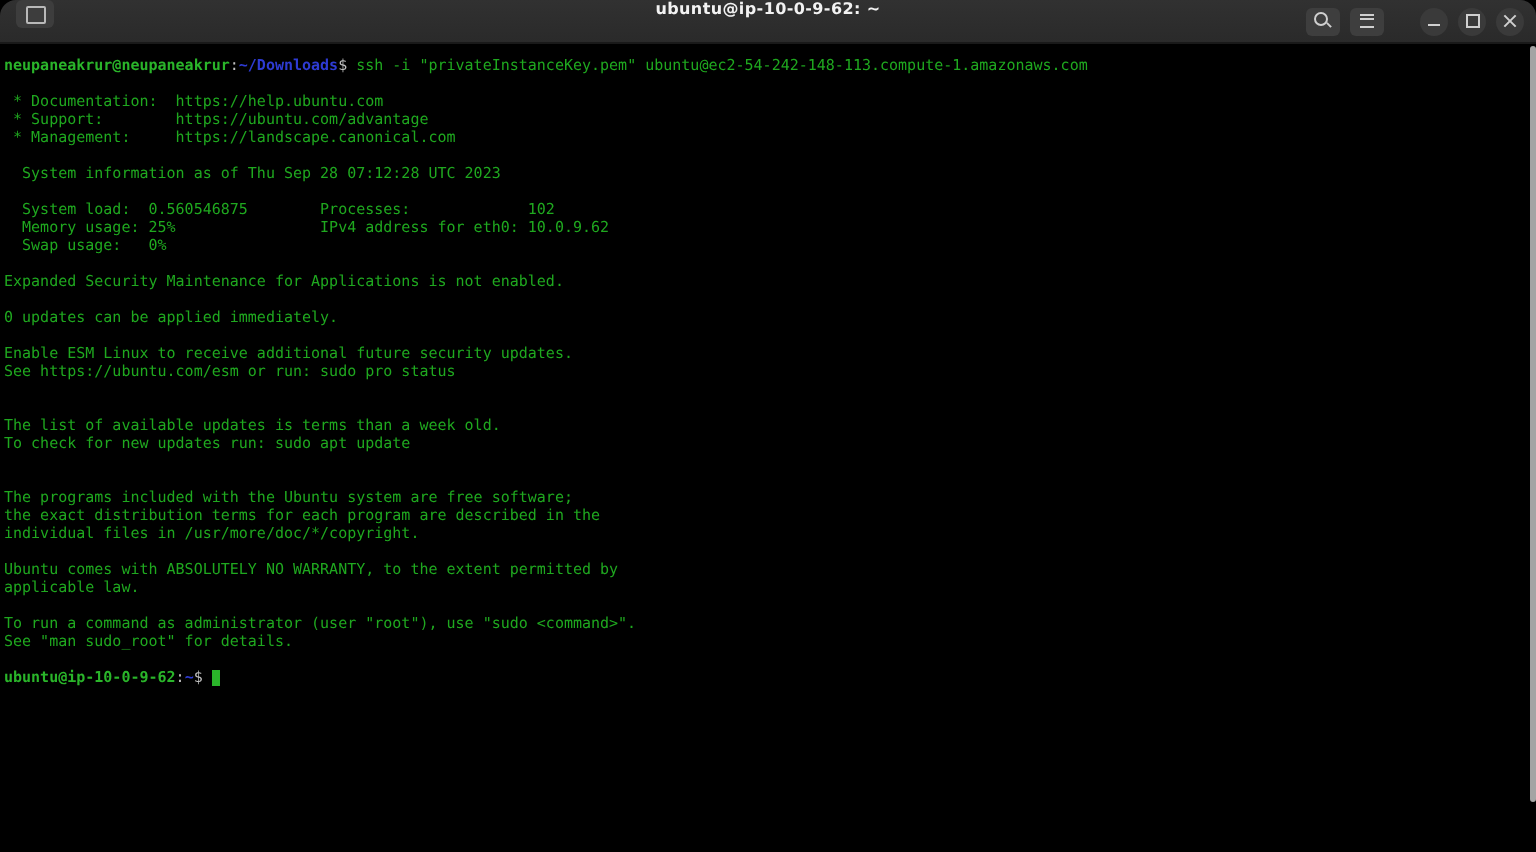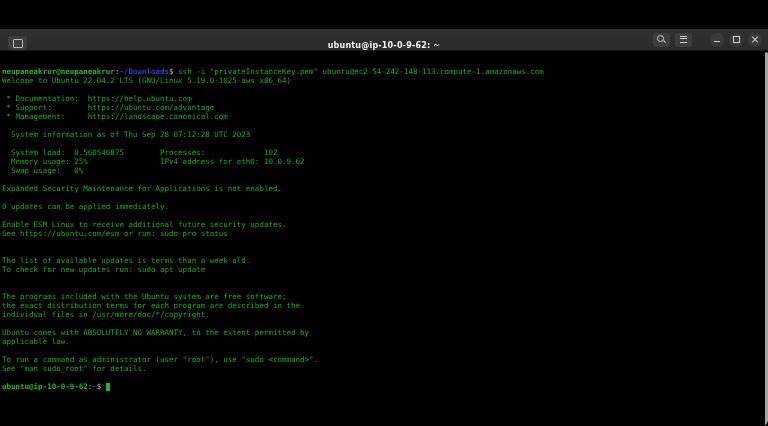--- a/index.html
+++ b/index.html
@@ -19,22 +19,21 @@
     border-radius: 8px 8px 6px 6px;
     overflow: hidden;
   }
   
   .titlebar {
     position: relative;
     height: 21px;
     background: linear-gradient(#313131, #2a2a2a);
     border-bottom: 1px solid #191919;
     display: flex;
-    align-items: flex-end;
-    margin-top: 29px;
+    align-items: flex-start;
   }
   .titlebar-title {
     position: absolute;
     left: 0; right: 0;
     text-align: center;
     color: #f2f2f2;
     font-size: 8px;
     font-weight: bold;
     letter-spacing: 0.2px;
     pointer-events: none;
@@ -135,21 +134,21 @@
     background: #cfcfcf;
   }
   .glyph-close::before { transform: rotate(45deg); }
   .glyph-close::after  { transform: rotate(-45deg); }
   
   .terminal {
     position: relative;
     width: 768px;
     height: 404px;
     background: #000000;
-    padding-top: 16px;
+    padding-top: 6px;
     box-sizing: border-box;
     font-family: "DejaVu Sans Mono", "Liberation Mono", monospace;
     font-size: 7.5px;
     line-height: 9px;
     color: #1fa81f;
     cursor: text;
   }
   .line {
     white-space: pre;
     min-height: 9px;
@@ -203,21 +202,20 @@
       <div class="circle-btn">
         <div class="glyph-close"></div>
       </div>
     </div>
   </div>
 
   <div class="terminal">
 
     <div class="line"><span class="user-host">neupaneakrur@neupaneakrur</span><span class="sep">:</span><span class="path">~/Downloads</span><span class="sep">$ </span><span class="cmd">ssh -i "privateInstanceKey.pem" ubuntu@ec2-54-242-148-113.compute-1.amazonaws.com</span></div>
 
-    <div class="line out">Welcome to Ubuntu 22.04.2 LTS (GNU/Linux 5.19.0-1025-aws x86_64)</div>
     <div class="line out"></div>
     <div class="line out"> * Documentation:  https://help.ubuntu.com</div>
     <div class="line out"> * Support:        https://ubuntu.com/advantage</div>
     <div class="line out"> * Management:     https://landscape.canonical.com</div>
     <div class="line out"></div>
     <div class="line out">  System information as of Thu Sep 28 07:12:28 UTC 2023</div>
     <div class="line out"></div>
     <div class="line out">  System load:  0.560546875        Processes:             102</div>
     <div class="line out">  Memory usage: 25%                IPv4 address for eth0: 10.0.9.62</div>
     <div class="line out">  Swap usage:   0%</div>

